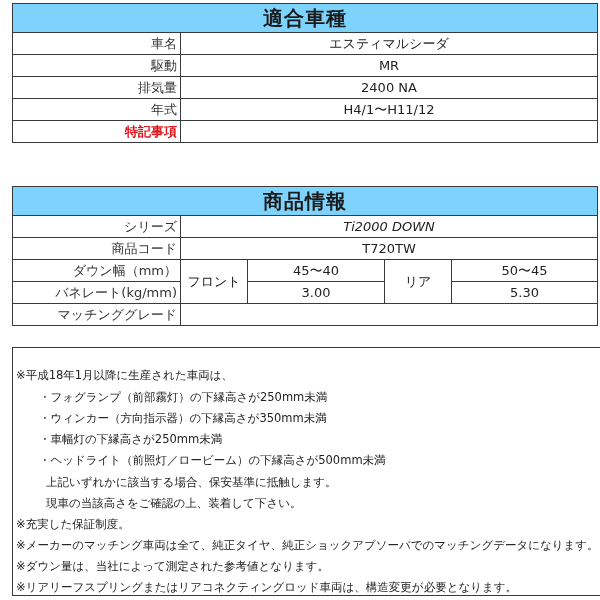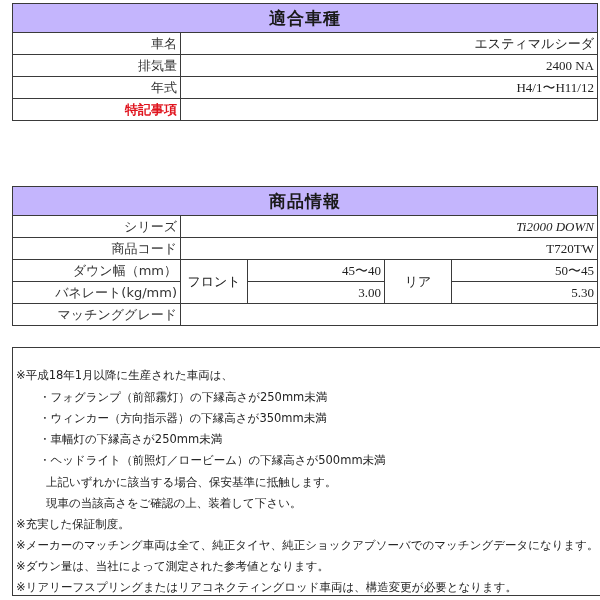--- a/index.html
+++ b/index.html
@@ -2,25 +2,25 @@
 <html><head>
 <meta charset="utf-8">
 <style>
   html, body { margin: 0; padding: 0; background: #ffffff; }
   body { width: 600px; height: 600px; position: relative; overflow: hidden;
          font-family: "DejaVu Sans", "Liberation Sans", sans-serif; color: #222; }
   table.spec { position: absolute; left: 12px; width: 586px; border-collapse: collapse;
                table-layout: fixed; font-size: 13px; }
   table.spec td, table.spec th { border: 1.5px solid #3a3a3a; padding: 0 3px; height: 21px;
                line-height: 20px; white-space: nowrap; overflow: hidden; }
-  table.spec th.hdr { background: #c4b5fd; font-size: 17px; font-weight: bold; height: 28px;
+  table.spec th.hdr { background: #7dd3fc; font-size: 20px; font-weight: bold; height: 28px;
                text-align: center; letter-spacing: 1px; color: #1a1a1a; margin-top: 12px; }
   td.lbl { text-align: right; color: #333; }
   td.lbl.red { color: #e0141e; font-weight: bold; }
-  td.val { text-align: right; color: #222; font-family: Liberation Serif, serif; }
+  td.val { text-align: center; color: #222; }
   td.italic { font-style: italic; }
   td.center { text-align: center; }
   #tbl1 { top: 3px; }
   #tbl2 { top: 186px; }
   .notes { position: absolute; left: 12px; top: 347px; width: 583px; height: 247px;
            border: 1.5px solid #3a3a3a; font-size: 11.5px; color: #222; padding-left: 28px; }
   .notes .line { position: absolute; left: 3px; white-space: nowrap; }
   .notes .ind1 { left: 26px; }
   .notes .ind2 { left: 33px; }
 </style>
@@ -32,20 +32,24 @@
       <col style="width:168px">
       <col>
     </colgroup>
   <tbody>
       <tr>
         <th class="hdr" colspan="2">適合車種</th>
       </tr>
   <tr>
     <td class="lbl">車名</td>
     <td class="val">エスティマルシーダ</td>
+  </tr>
+  <tr>
+    <td class="lbl">駆動</td>
+    <td class="val">MR</td>
   </tr>
   <tr>
     <td class="lbl">排気量</td>
     <td class="val">2400 NA</td>
   </tr>
   <tr>
     <td class="lbl">年式</td>
     <td class="val">H4/1〜H11/12</td>
   </tr>
   <tr>

